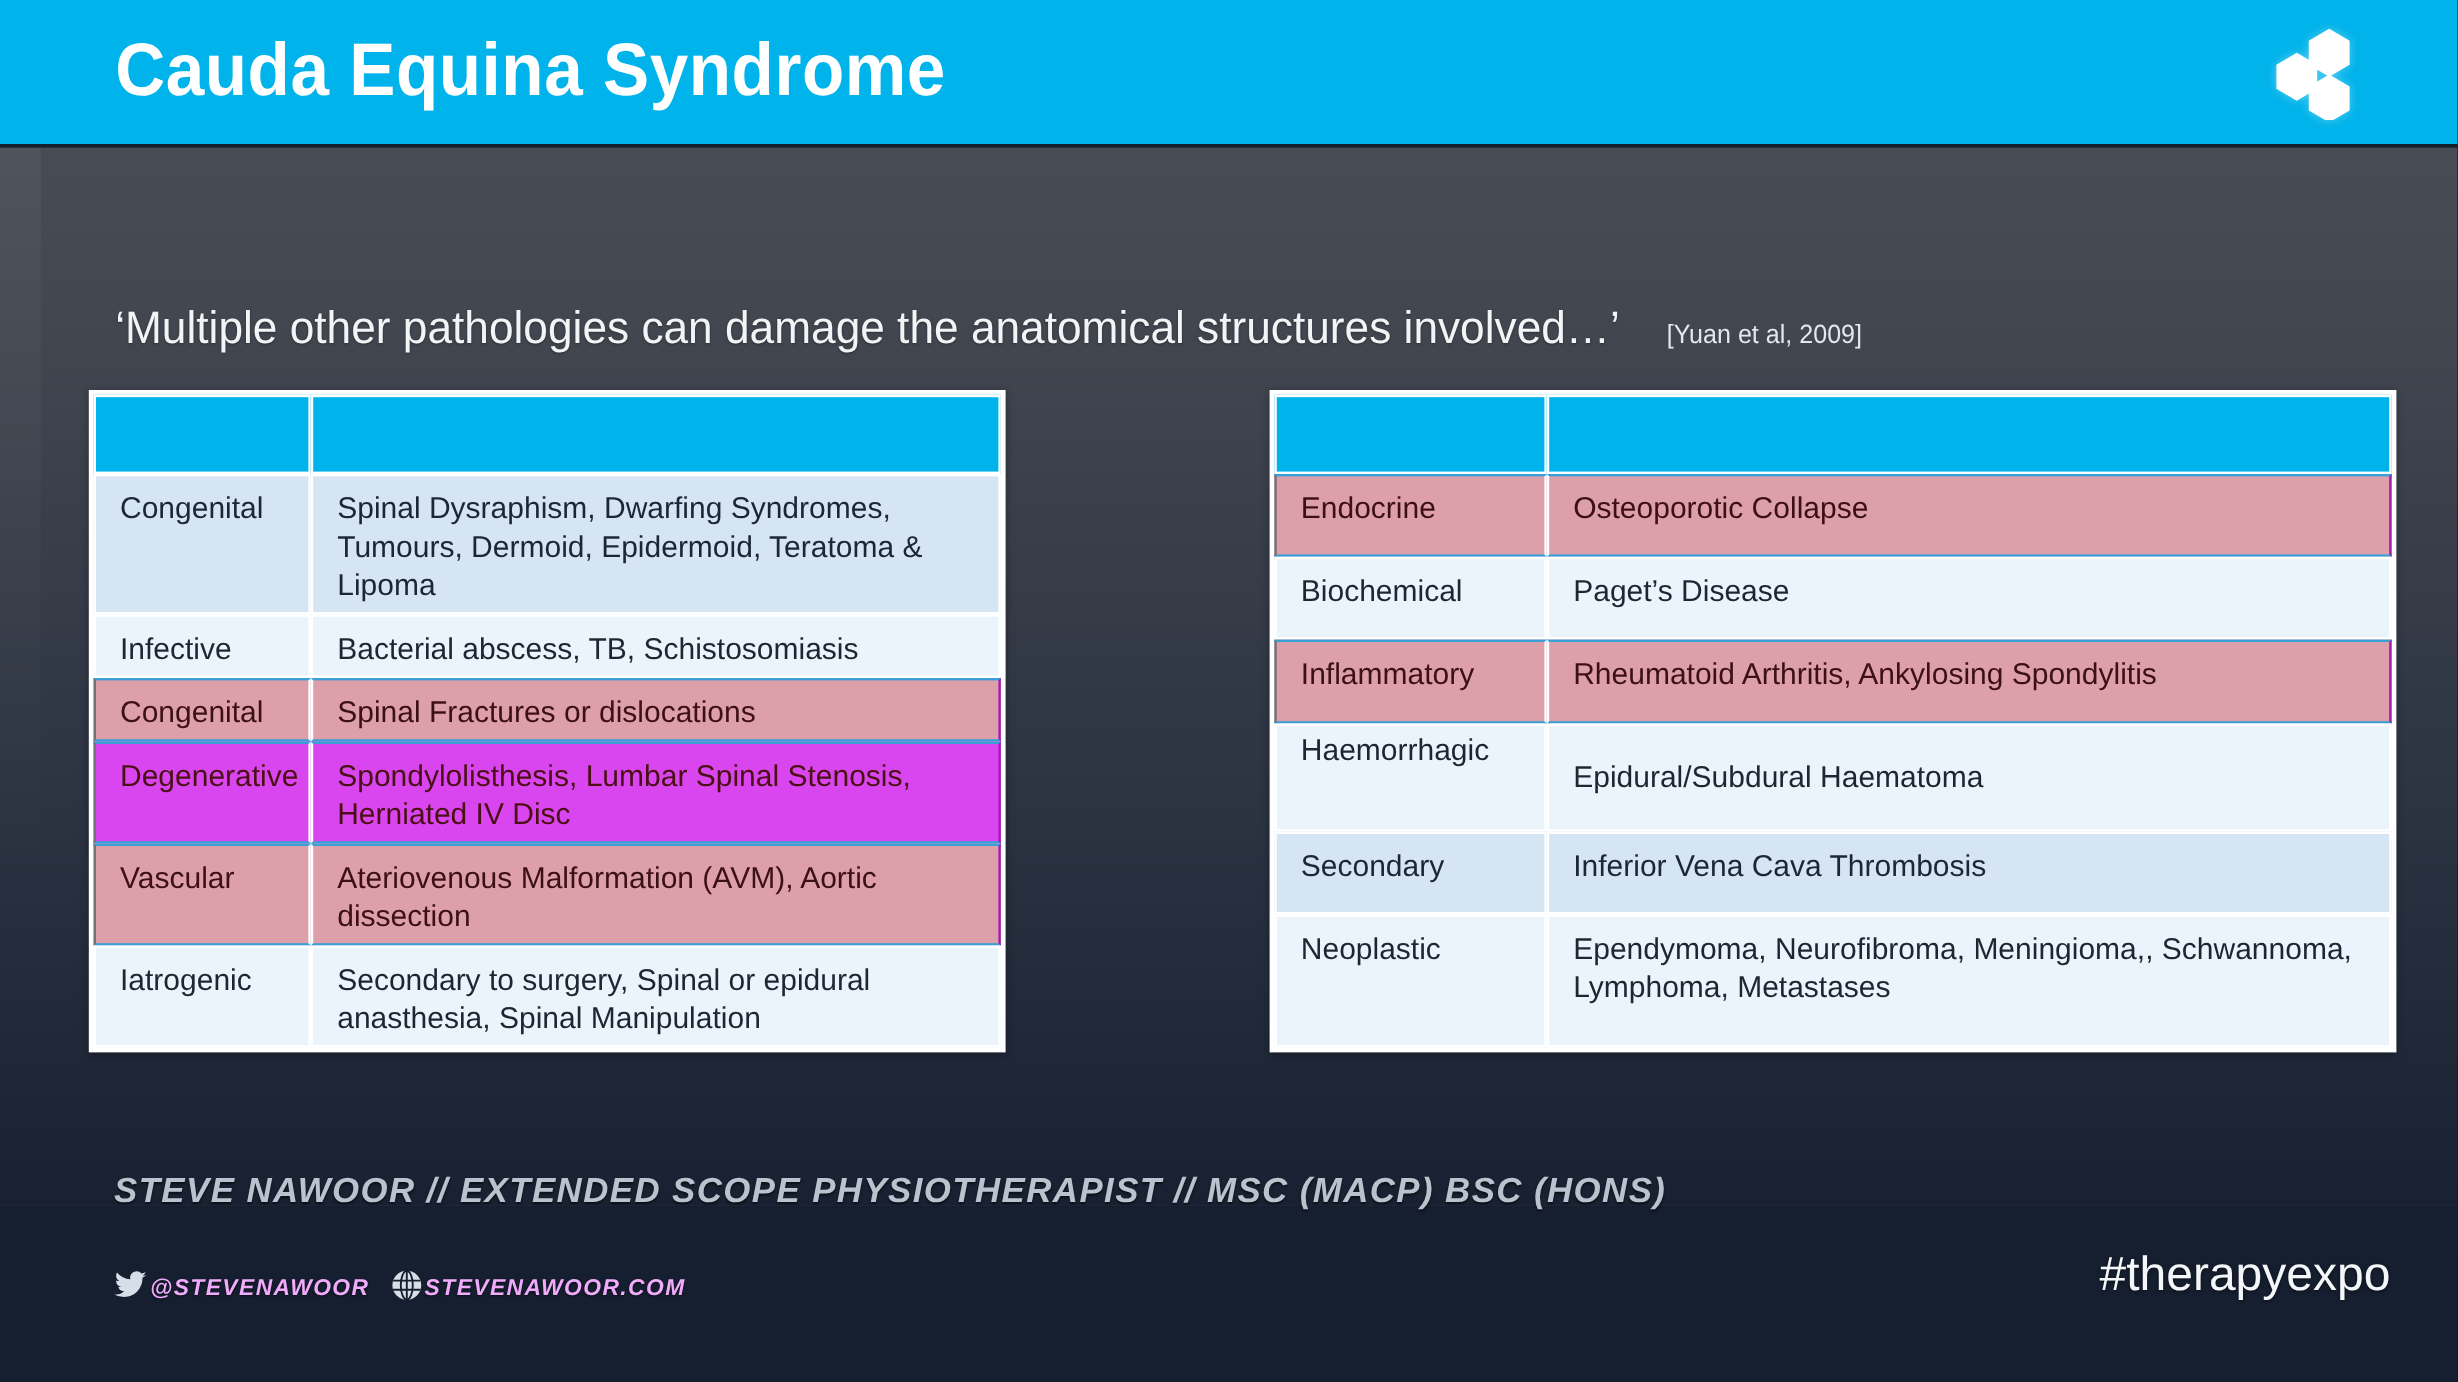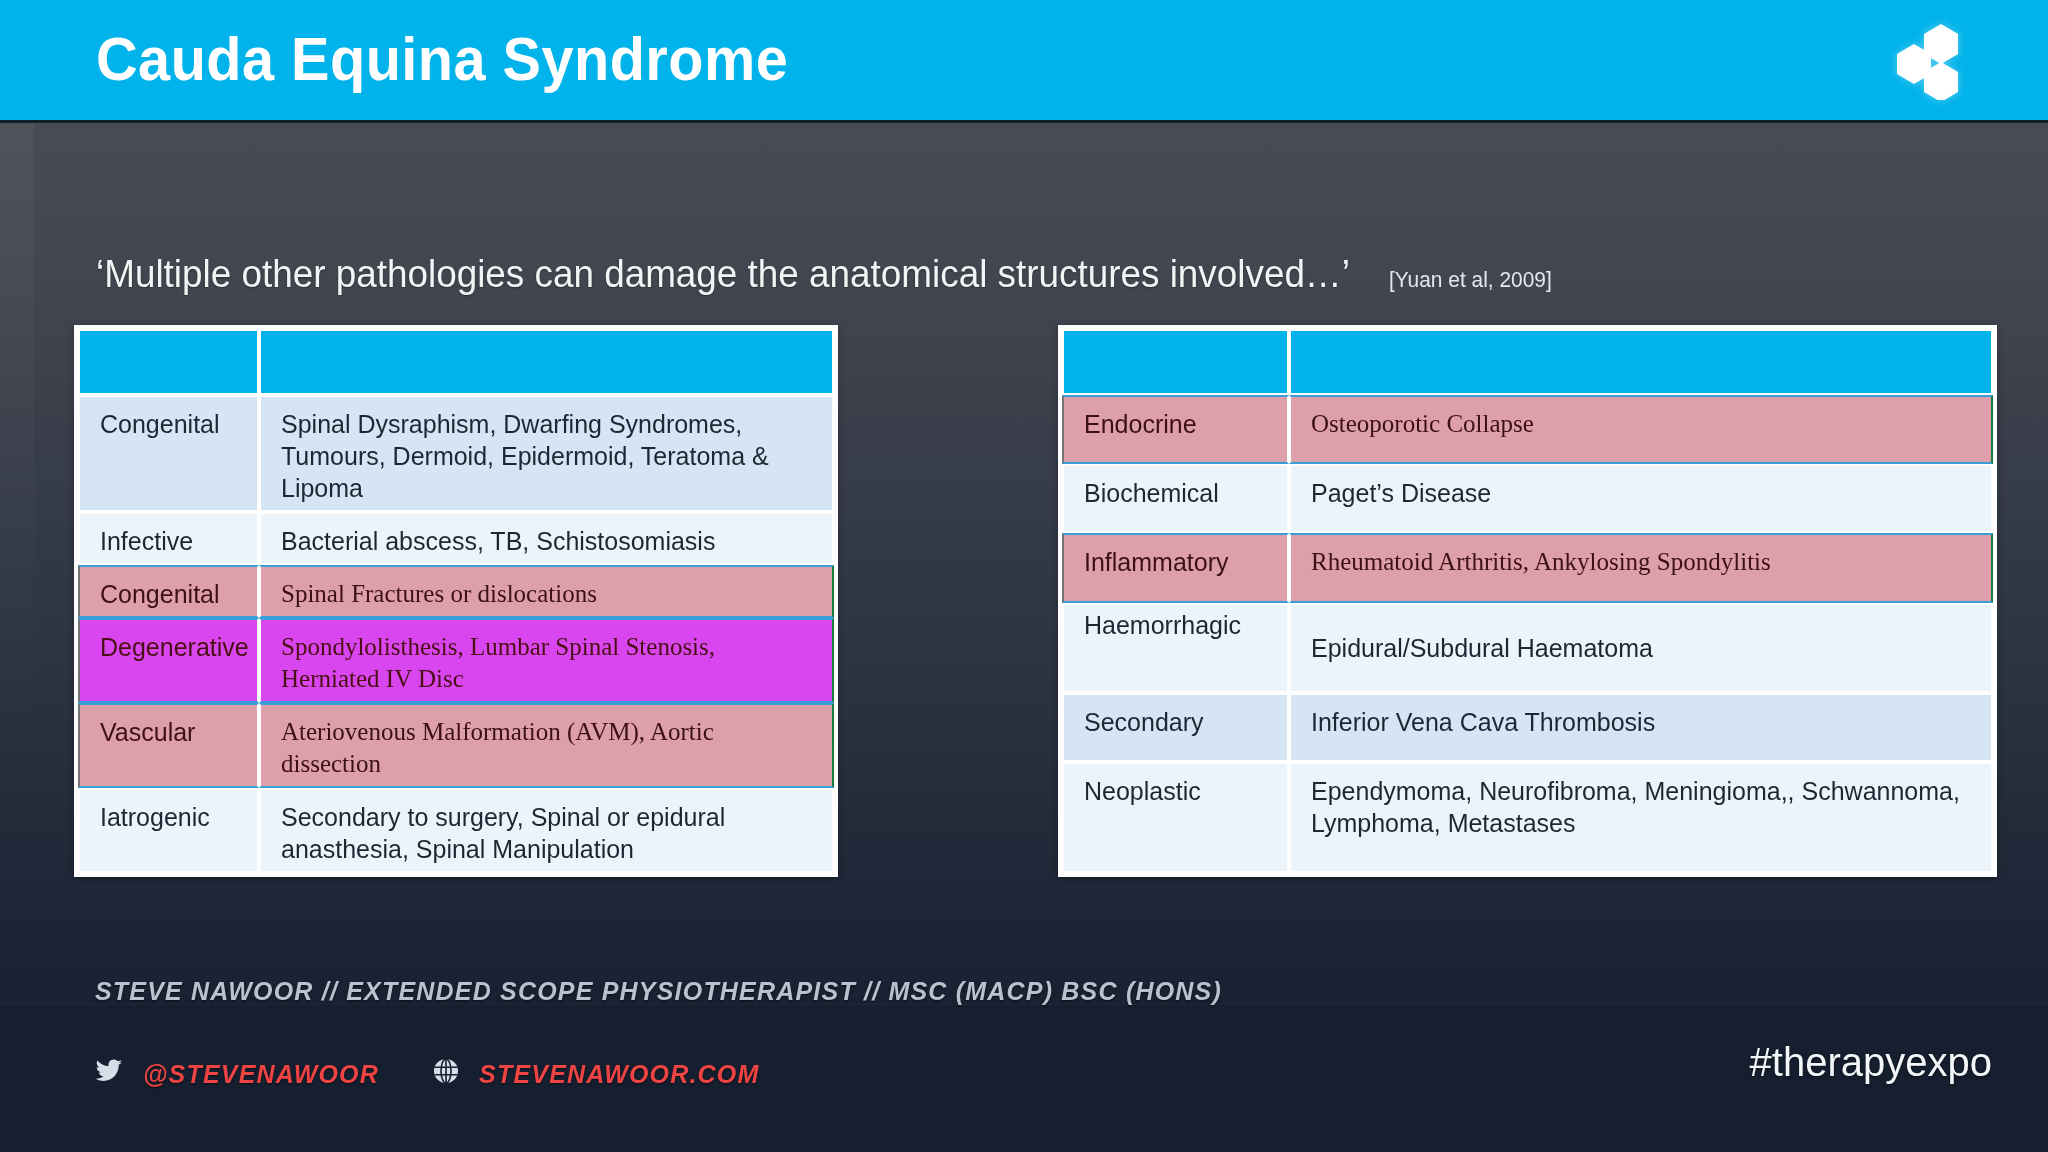--- a/index.html
+++ b/index.html
@@ -99,46 +99,46 @@
   .tbl tr.band-b td{background:#d6e5f4;}
 
   
   .tbl tr.hl-dark td{background:#dda0ab;color:#3d1016;}
   .tbl tr.hl-light td{background:#d946ef;color:#4a1014;}
   .tbl tr.hl-dark, .tbl tr.hl-light{outline:none;}
   .tbl tr.hl-dark td, .tbl tr.hl-light td{
     border-top:2px solid #3a9fd6;border-bottom:2px solid #3a9fd6;
   }
   .tbl tr.hl-dark td.c-key, .tbl tr.hl-light td.c-key{border-left:2px solid #737373;}
-  .tbl tr.hl-dark td.c-val, .tbl tr.hl-light td.c-val{border-right:2px solid #15803d;font-family:Liberation Serif, serif;}
+  .tbl tr.hl-dark td.c-val, .tbl tr.hl-light td.c-val{border-right:2px solid #a21caf;}
 
   
   .tbl td.push-down{padding-top:27px;}
   .tbl td.pull-up{padding-top:4px;}
 
   
   .footer{
     position:absolute;left:0;bottom:0;width:2048px;height:147px;
     background:#161f2f;
     border-top:1px solid rgba(255,255,255,0.035);
   }
   .footer-credits{
     position:absolute;left:95px;top:977px;
     font-family:"Liberation Sans Narrow","Liberation Sans",sans-serif;
-    font-size:25px;font-weight:bold;letter-spacing:1.2px;
+    font-size:29px;font-weight:bold;letter-spacing:1.2px;
     color:#b9c2cd;font-style:italic;
     text-shadow:0 1px 2px rgba(0,0,0,.6);
     white-space:nowrap;
   }
   .footer-social{
     position:absolute;left:95px;top:1058px;
-    display:flex;align-items:center;gap:20px;
-    font-family:"Liberation Sans Narrow","Liberation Sans",sans-serif;
-    font-size:25px;font-weight:bold;letter-spacing:1.2px;
-    color:#ef4444;font-style:italic;
+    display:flex;align-items:center;gap:2px;
+    font-family:"Liberation Sans Narrow","Liberation Sans",sans-serif;
+    font-size:19px;font-weight:bold;letter-spacing:1.2px;
+    color:#f0abfc;font-style:italic;
     text-shadow:0 1px 2px rgba(0,0,0,.6);
     white-space:nowrap;
   }
   .footer-social .gap{display:inline-block;width:14px;}
   .ico{display:inline-block;vertical-align:middle;}
   .hashtag{
     position:absolute;right:56px;top:1040px;
     font-size:40px;color:#f4f7fa;font-weight:400;
     font-family:"Liberation Sans",sans-serif;
     text-shadow:0 1px 3px rgba(0,0,0,.5);

